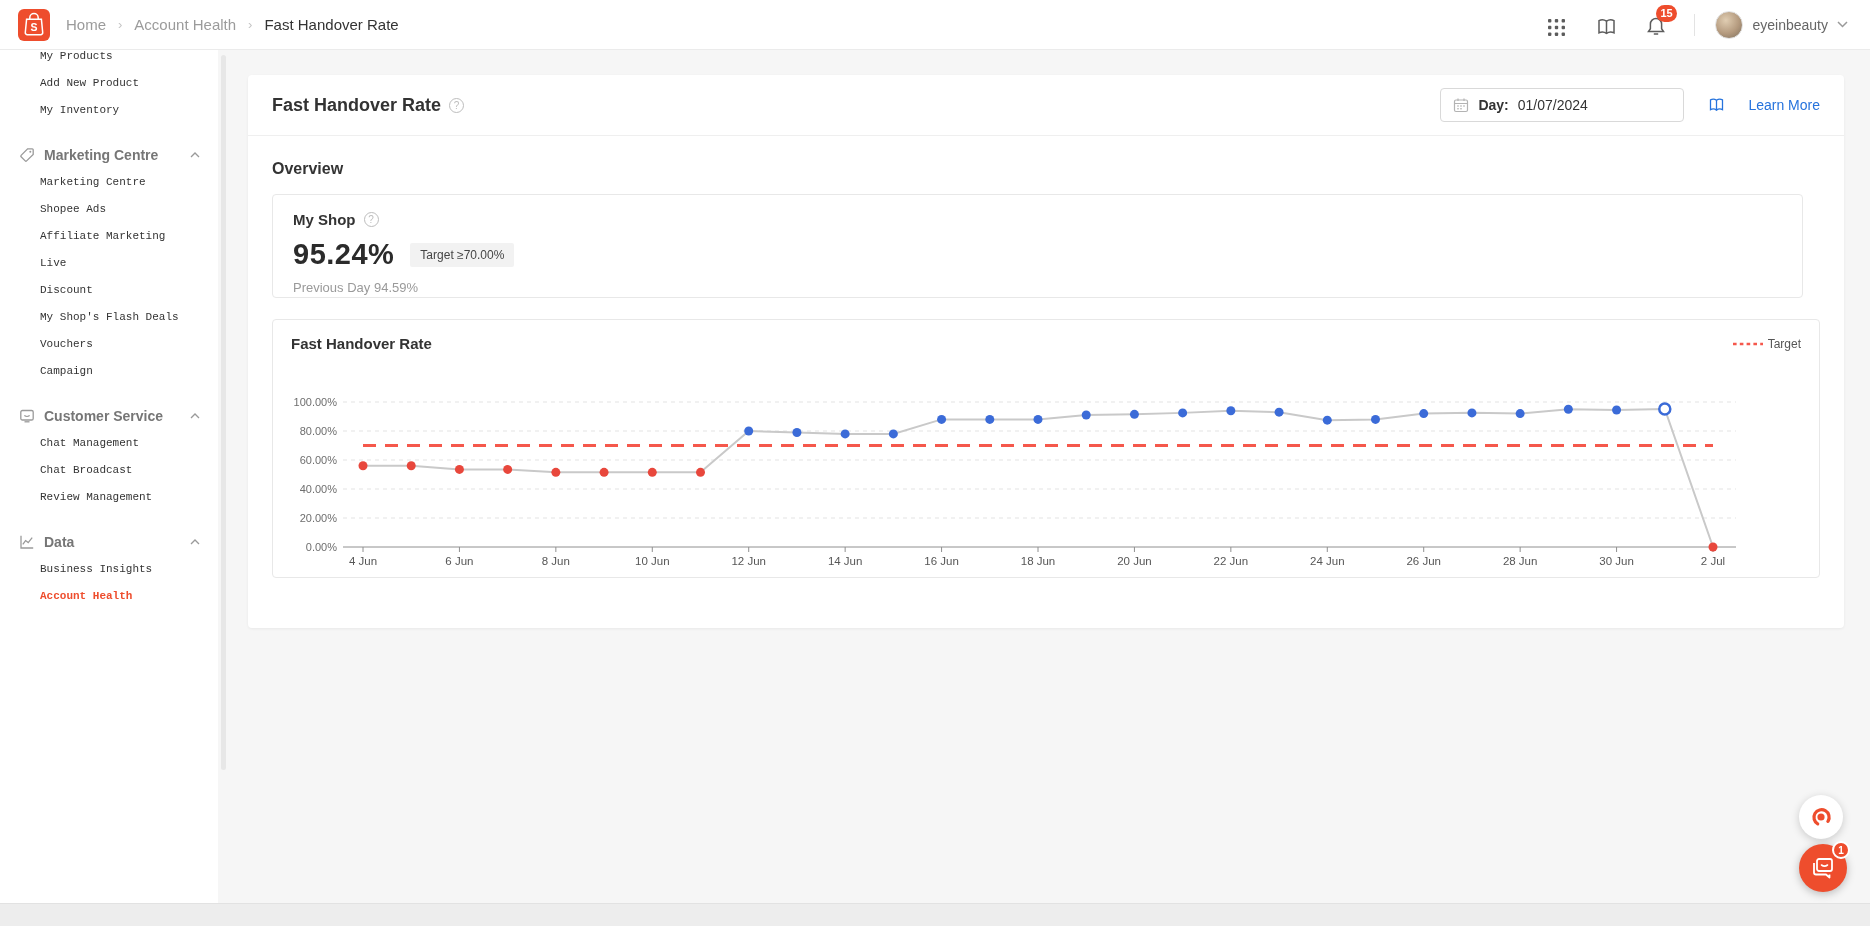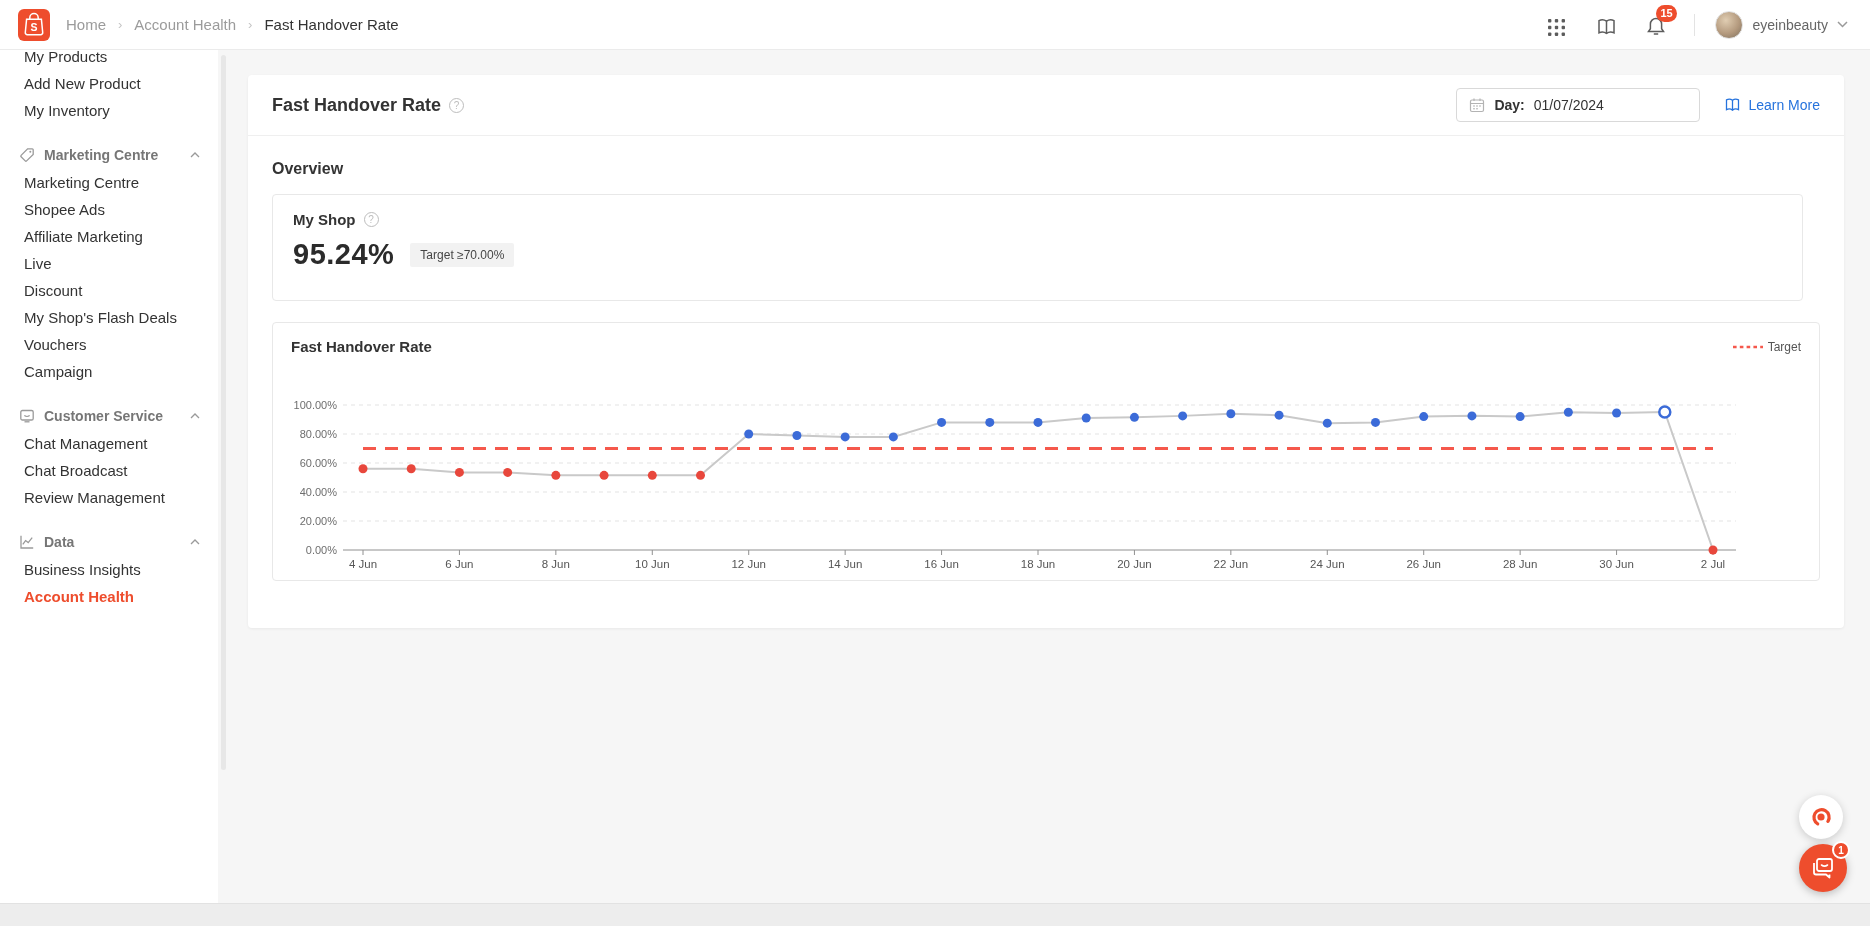--- a/index.html
+++ b/index.html
@@ -22,40 +22,40 @@
   .username { color:#666; font-size:14px; }
 
   
   .sidebar { position:absolute; top:50px; left:0; bottom:23px; width:218px; background:#fff; overflow:hidden; z-index:5; }
   .side-inner { margin-top:-7px; padding-bottom:20px; }
   .side-group { margin-top:17px; }
   .side-group:first-child { margin-top:0; }
   .side-header { display:flex; align-items:center; height:28px; padding:0 18px 0 19px; color:#767676; font-weight:bold; font-size:14px; cursor:pointer; }
   .side-header .sh-icon { width:16px; height:16px; margin-right:9px; flex:none; }
   .side-header .sh-chevron { margin-left:auto; }
-  .side-item { height:27px; line-height:27px; padding-left:24px; font-size:15px; color:#333; cursor:pointer; white-space:nowrap; }
+  .side-item { height:27px; line-height:27px; padding-left:40px; font-size:11px; color:#333; cursor:pointer; white-space:nowrap;font-family:Liberation Mono, monospace; }
   .side-item.active { color:#ee4d2d; font-weight:bold; }
   .side-scrollthumb { position:absolute; top:55px; left:221px; width:5px; height:715px; border-radius:3px; background:#e7e7e7; z-index:6; }
 
   
   .main { position:absolute; left:225px; top:50px; right:0; bottom:23px; overflow:hidden; }
   .page-card { margin:25px 26px 0 23px; background:#fff; border-radius:4px; box-shadow:0 1px 3px rgba(0,0,0,.06); min-height:553px; }
   .page-head { height:61px; display:flex; align-items:center; padding:0 24px; border-bottom:1px solid #efefef; }
   .page-title { font-size:18px; font-weight:bold; color:#333; }
   .help-icon { width:15px; height:15px; border:1px solid #bdbdbd; border-radius:50%; color:#bdbdbd; font-size:10px; display:inline-flex; align-items:center; justify-content:center; margin-left:8px; cursor:pointer; }
   .head-right { margin-left:auto; display:flex; align-items:center; gap:24px; }
   .date-box { width:244px; height:34px; border:1px solid #d9d9d9; border-radius:4px; background:#fff; display:flex; align-items:center; padding:0 12px; gap:9px; cursor:pointer;text-align:center; }
   .date-label { font-weight:bold; color:#333; font-size:14px; }
   .date-value { color:#333; font-size:14px; }
-  .learn-more { display:flex; align-items:center; gap:7px; color:#2673dd; font-size:14px; cursor:pointer; }
+  .learn-more { display:flex; align-items:center; gap:23px; color:#2673dd; font-size:14px; cursor:pointer; }
 
   .card-body { padding:16px 24px 26px; }
   .overview-heading { font-size:16px; font-weight:bold; color:#333; margin:8px 0 16px; }
 
-  .myshop-card { border:1px solid #e8e8e8; border-radius:4px; padding:16px 20px 20px; margin-right:17px; }
+  .myshop-card { border:1px solid #e8e8e8; border-radius:4px; padding:16px 20px 2px; margin-right:17px; }
   .myshop-title-row { display:flex; align-items:center; }
   .myshop-title { font-size:15px; font-weight:bold; color:#333; }
   .myshop-value-row { display:flex; align-items:center; margin:10px 0 9px; }
   .myshop-value { font-size:29px; font-weight:bold; color:#2b2b2b; letter-spacing:.5px; }
   .target-badge { background:#f2f2f2; color:#454545; font-size:12px; padding:5px 10px; border-radius:2px; margin-left:16px;text-align:center; }
   .myshop-prev { color:#9a9a9a; font-size:13px; }
 
   .chart-card { border:1px solid #e8e8e8; border-radius:4px; padding:15px 18px 8px; margin-top:21px; }
   .chart-head { display:flex; align-items:center; margin-bottom:12px; }
   .chart-title { font-size:15px; font-weight:bold; color:#333; }
@@ -218,20 +218,21 @@
 
       <div class="myshop-card">
         <div class="myshop-title-row">
           <span class="myshop-title">My Shop</span>
           <span class="help-icon">?</span>
         </div>
         <div class="myshop-value-row">
           <span class="myshop-value">95.24%</span>
           <span class="target-badge">Target ≥70.00%</span>
         </div>
+        <div class="myshop-prev">Previous Day 94.59%</div>
       </div>
 
       <div class="chart-card">
         <div class="chart-head">
           <span class="chart-title">Fast Handover Rate</span>
           <span class="chart-legend">
             <svg width="32" height="6" viewBox="0 0 32 6">
               <line x1="1" y1="3" x2="31" y2="3" stroke="#f5584c" stroke-width="2.6" stroke-dasharray="3.6 3.2"></line>
             </svg>
             <span>Target</span>

